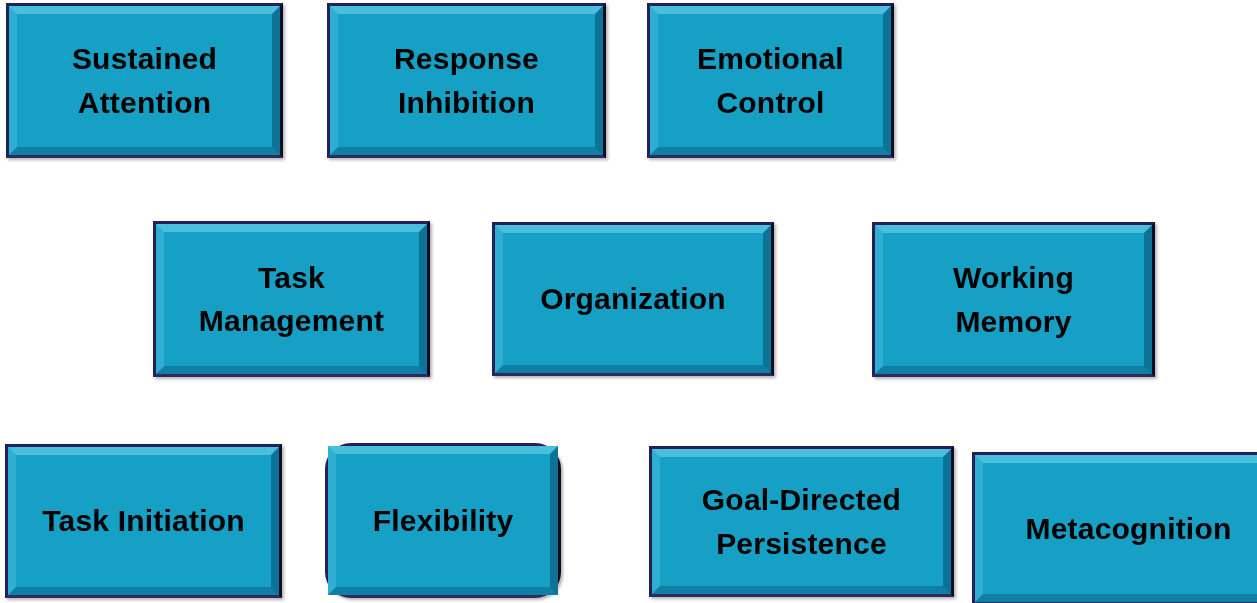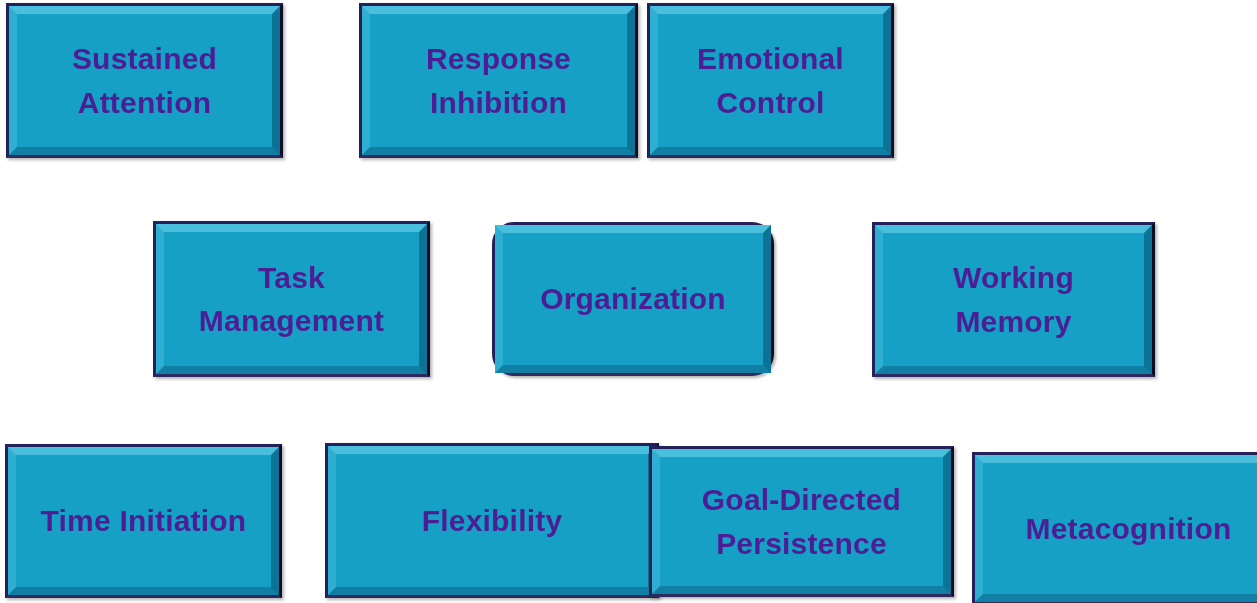--- a/index.html
+++ b/index.html
@@ -32,40 +32,40 @@
   .box::before {
     content: "";
     position: absolute;
     inset: 0;
     border: 8px solid;
     border-color: #49BEDD #0C7296 #107FA3 #2EAFD1;
     pointer-events: none;
   }
   .box .label {
     position: relative;
-    color: #4c1d95;
+    color: #000000;
     font-weight: bold;
     font-size: 30px;
     line-height: 1.45;
     text-align: center;
     white-space: pre-line;
     letter-spacing: 0.2px;
   }
   
   .b1  { left:   6px; top:   3px; width: 277px; height: 155px; }
-  .b2  { left: 327px; top:   3px; width: 279px; height: 155px; margin-left: 32px; }
+  .b2  { left: 327px; top:   3px; width: 279px; height: 155px; }
   .b3  { left: 647px; top:   3px; width: 247px; height: 155px; }
   .b4  { left: 970px; top:   3px; width: 280px; height: 155px; }
   
   .b5  { left: 153px; top: 221px; width: 277px; height: 156px; }
-  .b6  { left: 492px; top: 222px; width: 282px; height: 154px; border-radius: 22px; }
+  .b6  { left: 492px; top: 222px; width: 282px; height: 154px; }
   .b7  { left: 832px; top: 222px; width: 283px; height: 155px; margin-left: 40px; }
   
   .b8  { left:   5px; top: 444px; width: 277px; height: 154px; }
-  .b9  { left: 325px; top: 443px; width: 334px; height: 155px; }
+  .b9  { left: 325px; top: 443px; width: 236px; height: 155px; border-radius: 26px; }
   .b10 { left: 649px; top: 446px; width: 305px; height: 151px; }
   .b11 { left: 972px; top: 452px; width: 313px; height: 153px; }
 </style>
 </head>
 <body>
 
 <div class="canvas">
 
   <div class="box b1">
     <span class="label">Sustained
@@ -86,21 +86,21 @@
   </div>
   <div class="box b6">
     <span class="label">Organization</span>
   </div>
   <div class="box b7">
     <span class="label">Working
 Memory</span>
   </div>
 
   <div class="box b8">
-    <span class="label">Time Initiation</span>
+    <span class="label">Task Initiation</span>
   </div>
   <div class="box b9">
     <span class="label">Flexibility</span>
   </div>
   <div class="box b10">
     <span class="label">Goal-Directed
 Persistence</span>
   </div>
   <div class="box b11">
     <span class="label">Metacognition</span>

